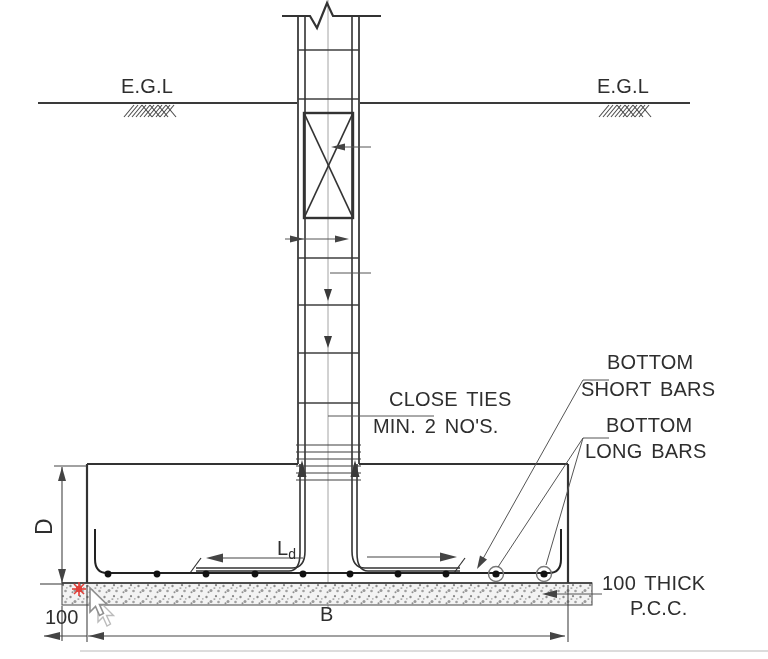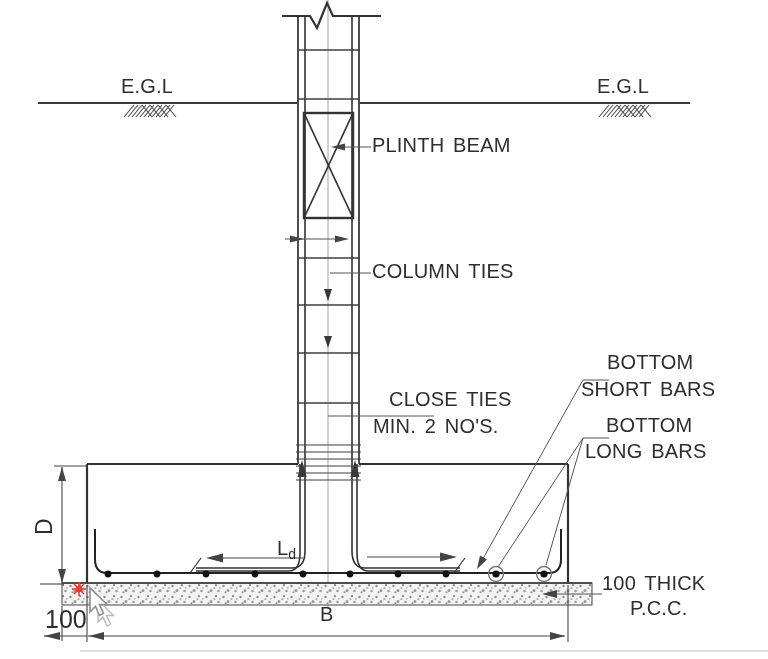--- a/index.html
+++ b/index.html
@@ -5,21 +5,21 @@
   html,body{margin:0;padding:0;background:#ffffff;}
   .stage{
     position:relative;width:768px;height:659px;background:#ffffff;overflow:hidden;
     font-family:"Liberation Sans",sans-serif;
   }
   svg{position:absolute;left:0;top:0;}
   .lbl{
     position:absolute;font-family:"Liberation Sans",sans-serif;color:#2e2e2e;
     font-size:20px;line-height:1;white-space:nowrap;word-spacing:3px;letter-spacing:.2px;
   }
-  .lbl.big100{font-size:25px;letter-spacing:0;}
+  .lbl.big100{font-size:20px;letter-spacing:0;}
   .lbl.blab{font-size:20px;}
   .lbl.dlab{font-size:23px;transform:rotate(-90deg);transform-origin:0 0;}
   .lbl.ldlab{font-size:20px;}
   .lbl.ldlab sub{font-size:14px;vertical-align:-4px;letter-spacing:0;}
 </style>
 </head>
 <body>
 
 <div class="stage">
 
@@ -239,22 +239,20 @@
   </g>
 
   <g>
     <polygon points="98,600 98,622 103,617 107,626 110.5,624 106.5,615.5 113.5,615.5" fill="none" stroke="#bbbbbb" stroke-width="1.4"></polygon>
     <polygon points="90,588 90,612 95.5,606.5 99.5,615.5 103.5,613.5 99.5,604.5 107,604.5" fill="#ffffff" stroke="#8f8f8f" stroke-width="1.6"></polygon>
   </g>
 </svg>
 
 <div class="lbl" style="left:121px;top:76px;">E.G.L</div>
 <div class="lbl" style="left:597px;top:76px;">E.G.L</div>
-<div class="lbl" style="left:372px;top:135px;">PLINTH BEAM</div>
-<div class="lbl" style="left:372px;top:261px;">COLUMN TIES</div>
 <div class="lbl" style="left:381px;top:389px;margin-left:8px;">CLOSE TIES</div>
 <div class="lbl" style="left:373px;top:416px;">MIN. 2 NO'S.</div>
 <div class="lbl" style="left:607px;top:352px;">BOTTOM</div>
 <div class="lbl" style="left:581px;top:379px;">SHORT BARS</div>
 <div class="lbl" style="left:606px;top:415px;">BOTTOM</div>
 <div class="lbl" style="left:585px;top:441px;text-align:center;">LONG BARS</div>
 <div class="lbl" style="left:602px;top:573px;">100 THICK</div>
 <div class="lbl" style="left:630px;top:598px;">P.C.C.</div>
 
 <div class="lbl dlab" style="left:33px;top:535px;">D</div>

